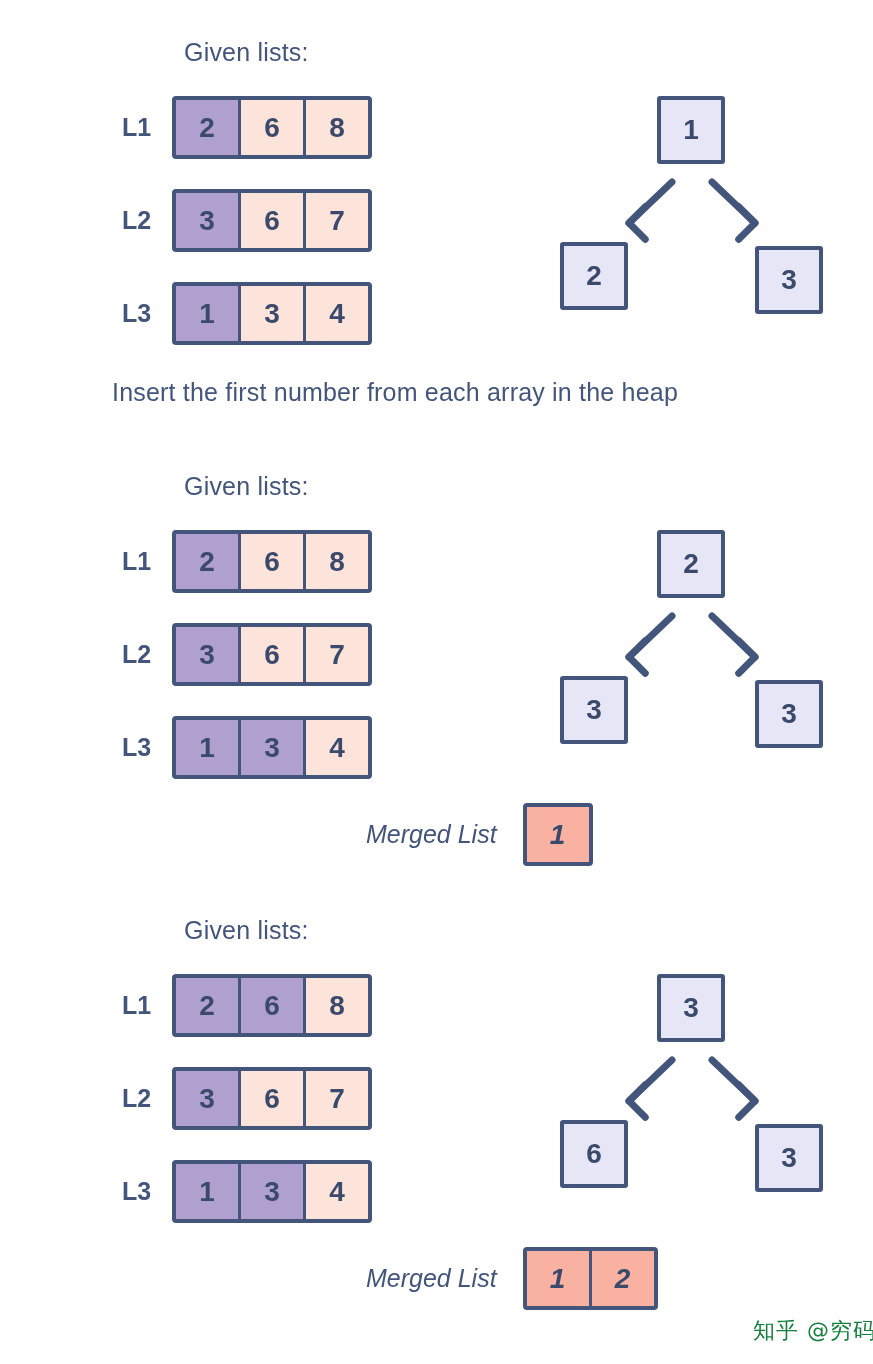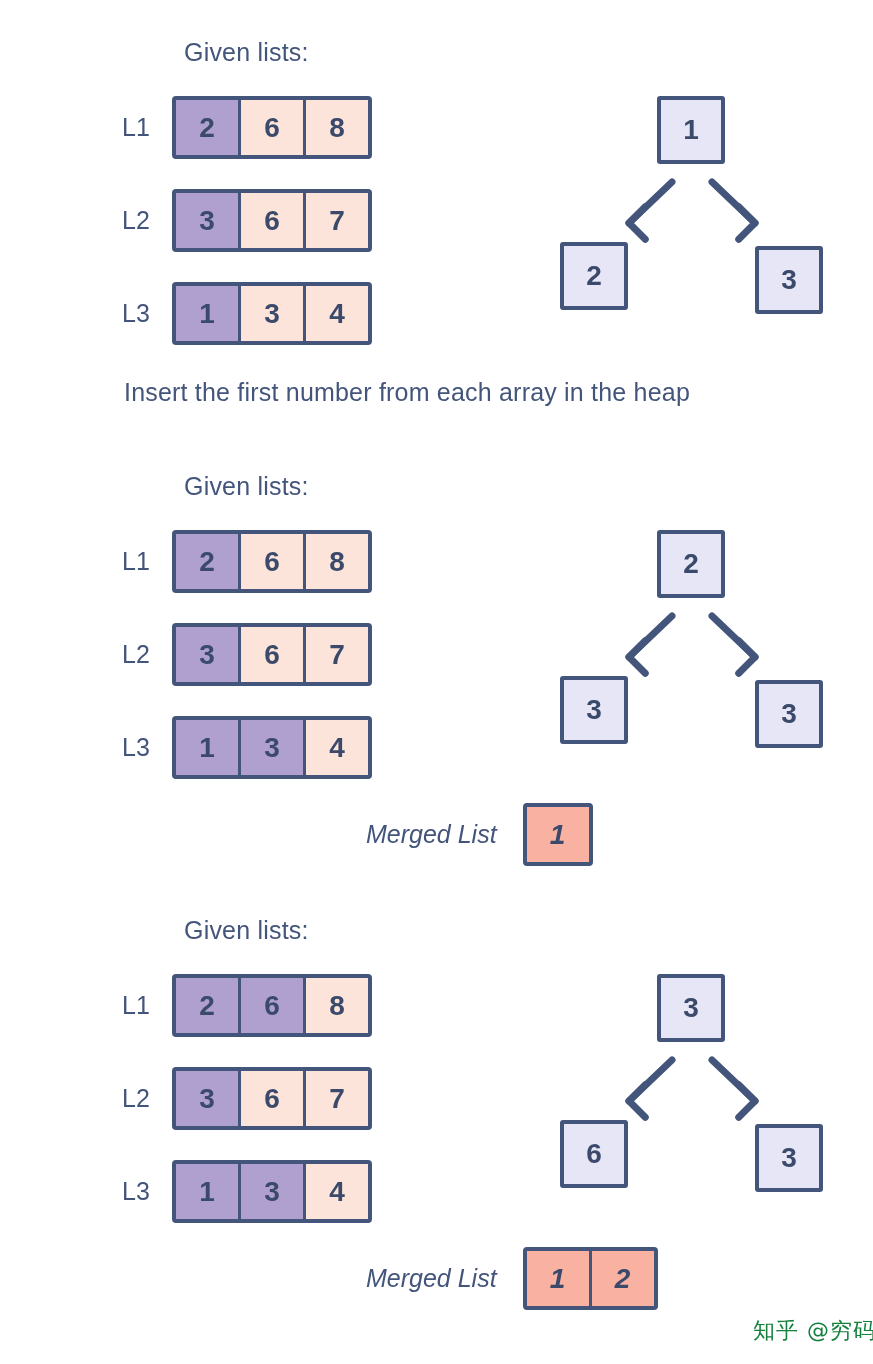--- a/index.html
+++ b/index.html
@@ -48,20 +48,21 @@
   }
 
   
   .list-row { position: absolute; display: flex; align-items: center; }
   .row-label {
     font-size: 25px;
     color: #44557c;
     width: 50px;
     text-align: left;
     line-height: 1;
+    font-weight: bold;
   }
   .cells {
     display: flex;
     border: 4px solid #44557c;
     border-radius: 4px;
     overflow: hidden;
     background: #44557c;
     gap: 3px;
   }
   .cell {
@@ -181,21 +182,21 @@
           <path d="M 73 104 L 73 127 L 96 127" transform="rotate(45 73 127)"></path>
           <path d="M 156 86 L 199 127"></path>
           <path d="M 176 127 L 199 127 L 199 104" transform="rotate(-45 199 127)"></path>
         </g>
       </svg>
       <div class="node" style="left:101px;top:0px;">1</div>
       <div class="node" style="left:4px;top:146px;">2</div>
       <div class="node" style="left:199px;top:150px;">3</div>
     </div>
 
-    <div class="abs step-caption" style="left:80px;top:378px;">Insert the first number from each array in the heap</div>
+    <div class="abs step-caption" style="left:68px;top:378px;">Insert the first number from each array in the heap</div>
   </div>
 
   <div class="abs" style="left:0;top:440px;width:873px;height:430px;">
 
     <div class="abs given-label" style="left:140px;top:32px;">Given lists:</div>
 
     <div class="list-row" style="left:78px;top:90px;">
       <div class="row-label">L1</div>
       <div class="cells">
         <div class="cell used">2</div>

